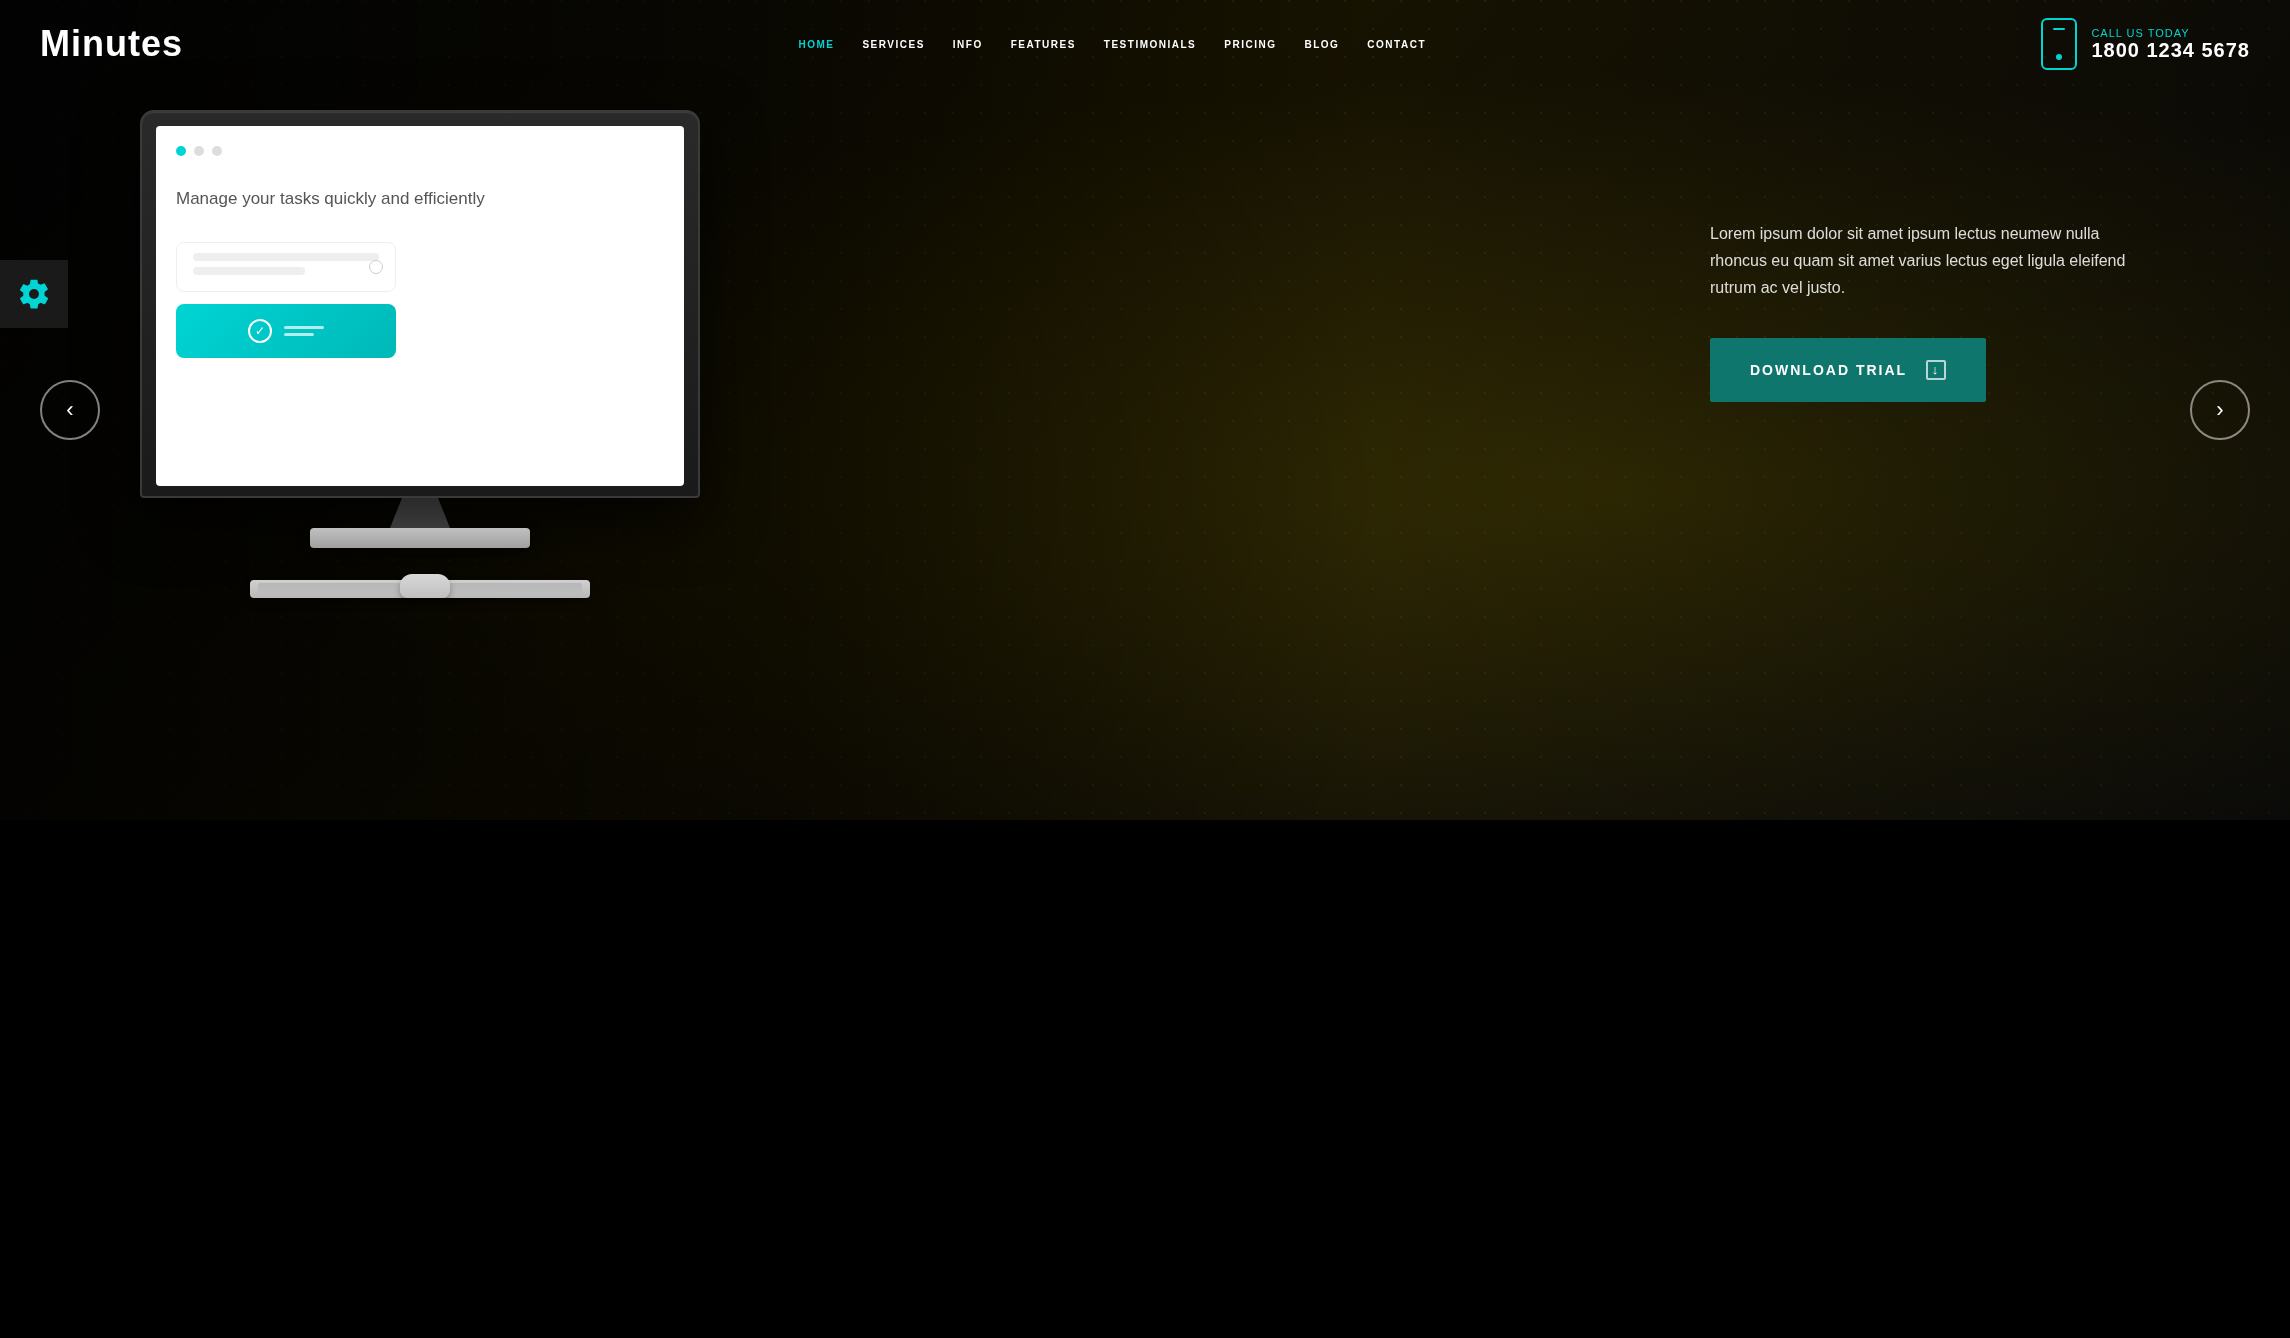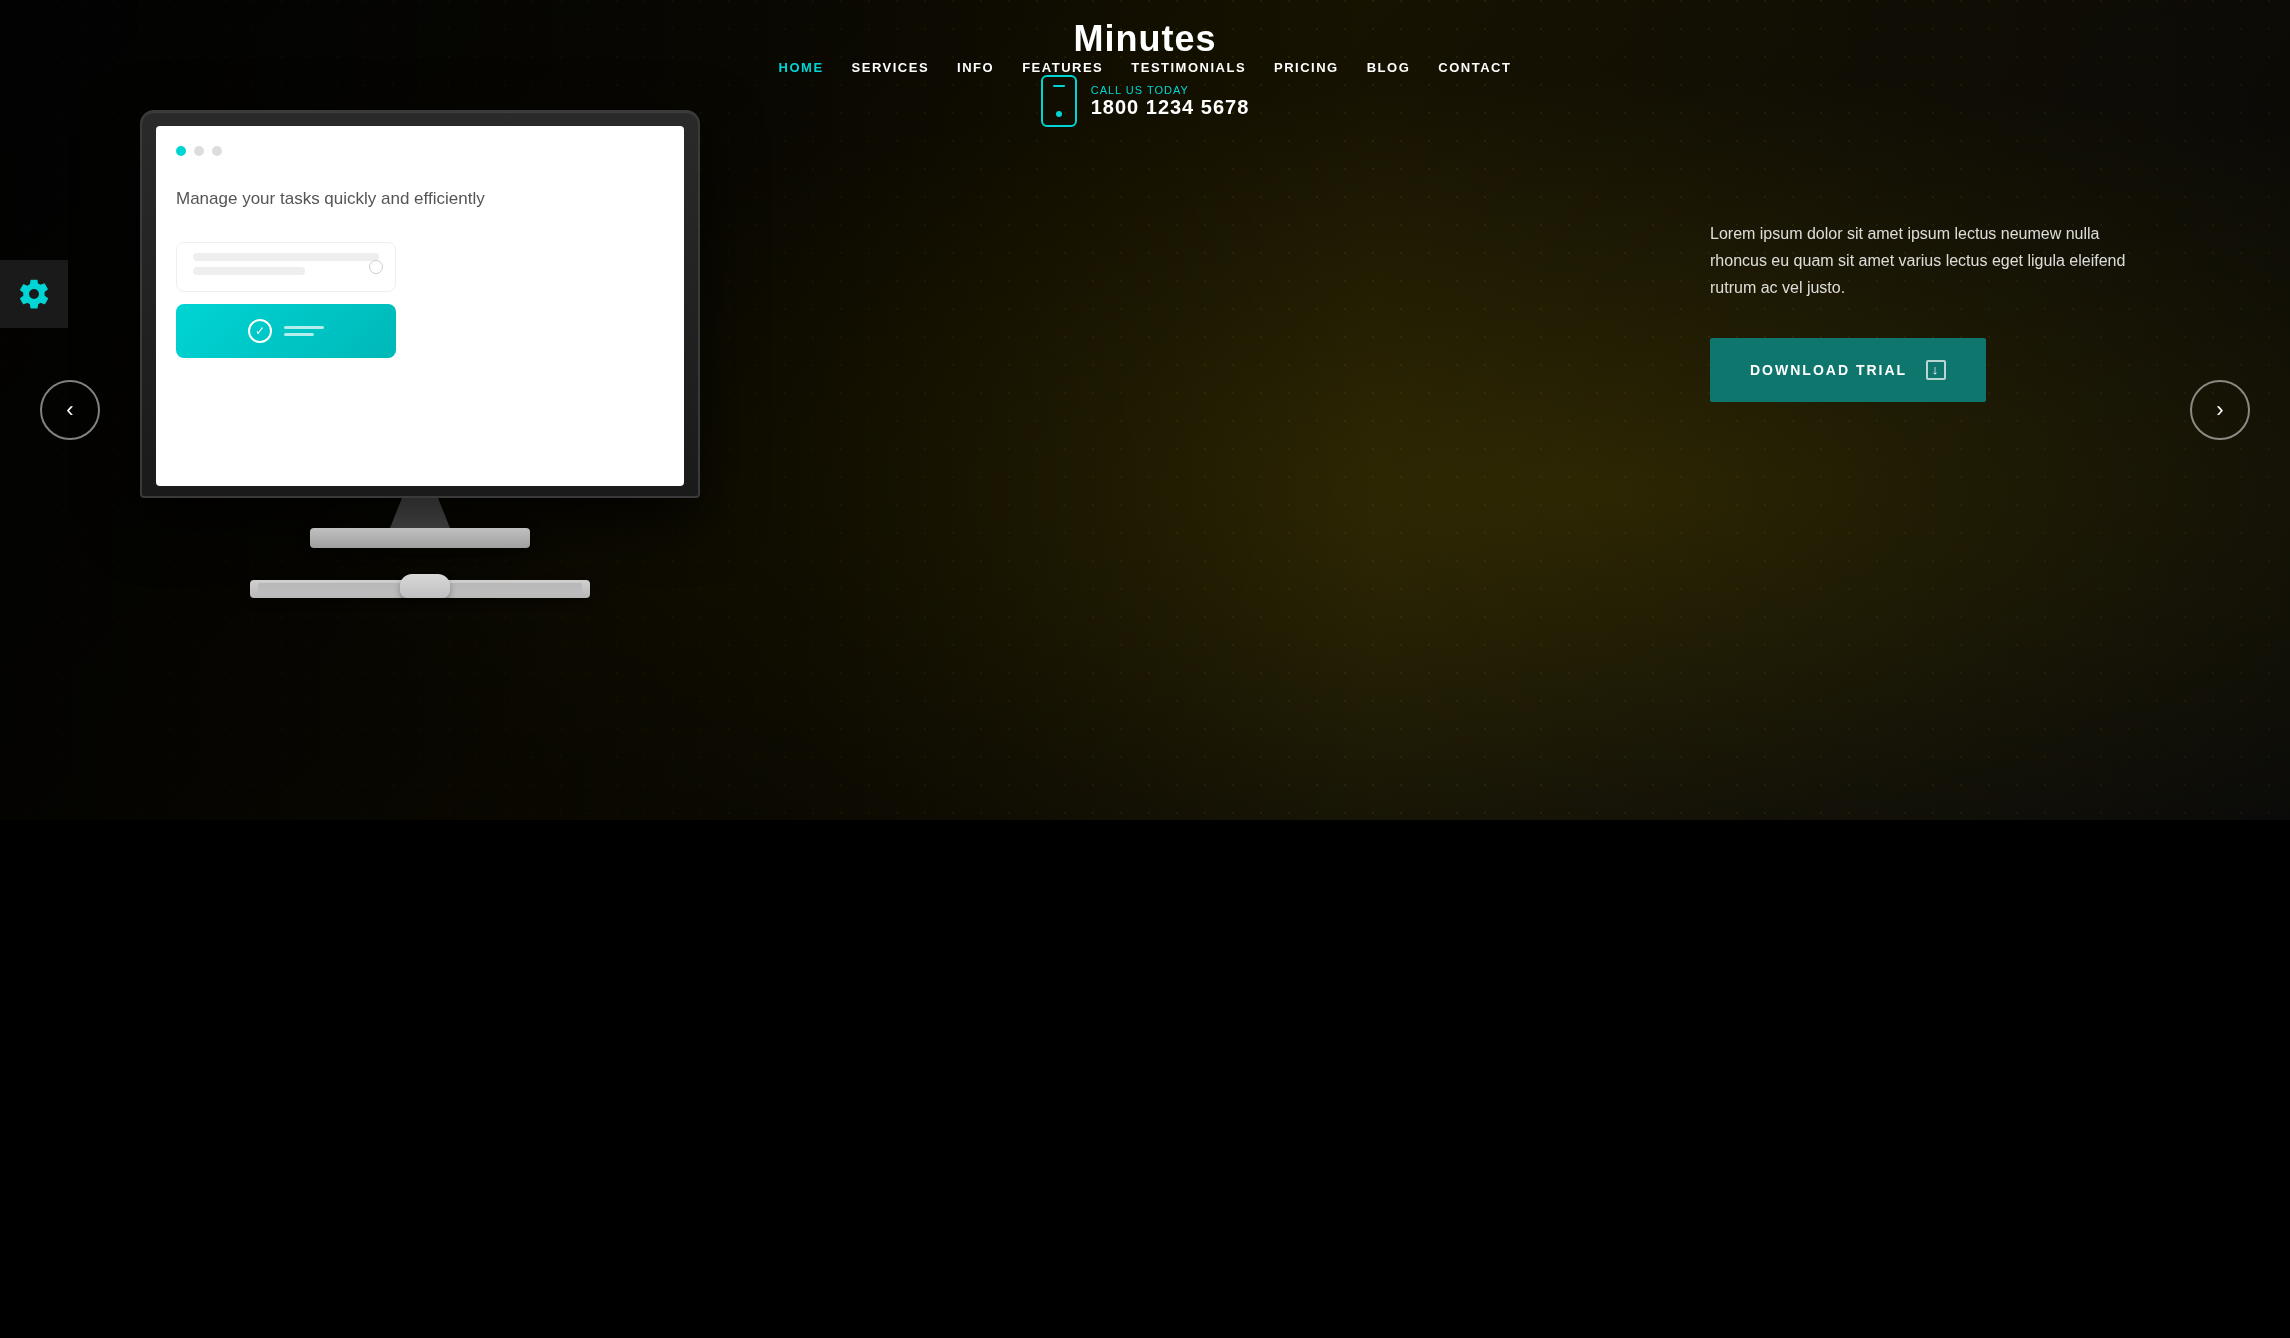--- a/index.html
+++ b/index.html
@@ -8,35 +8,34 @@
     
     .header {
       position: absolute;
       top: 0; left: 0; right: 0;
       z-index: 100;
       display: flex;
       align-items: center;
       justify-content: space-between;
       padding: 18px 40px;
       background: transparent;
-      flex-direction: column;
     }
     .logo {
       font-size: 36px;
       font-weight: 900;
       color: #fff;
       letter-spacing: 1px;
     }
     .nav {
       display: flex;
       gap: 28px;
       align-items: center;
     }
     .nav-item {
-      font-size: 13px;
+      font-size: 10px;
       font-weight: 700;
       letter-spacing: 1.5px;
       color: #fff;
       text-decoration: none;
       cursor: pointer;
       text-transform: uppercase;
     }
     .nav-item.active {
       color: #00d4d4;
     }

